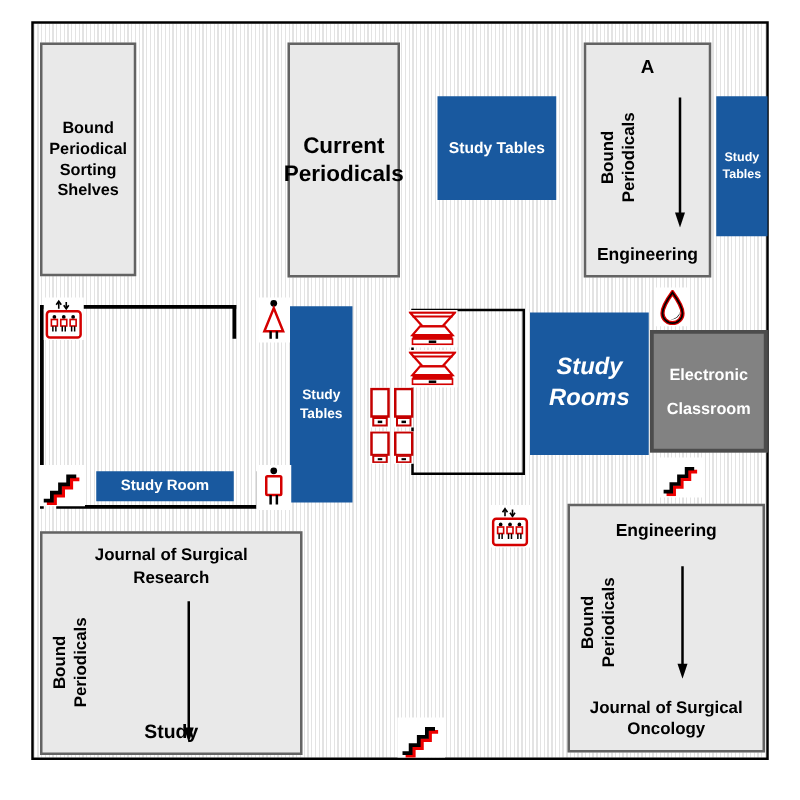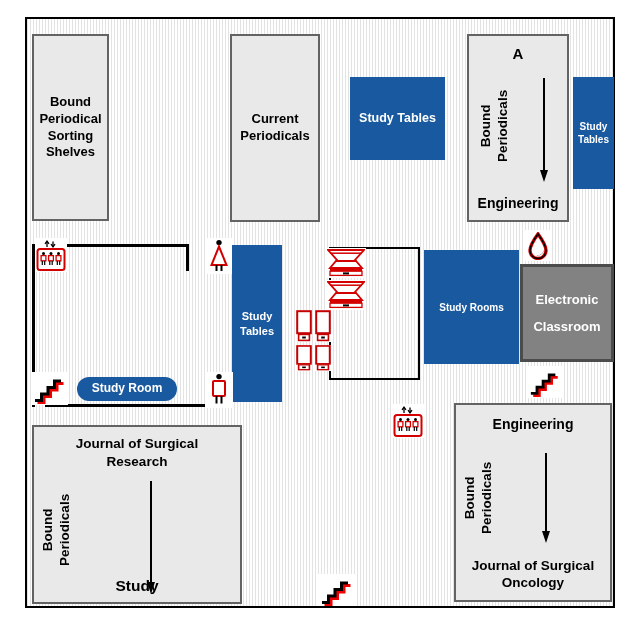--- a/index.html
+++ b/index.html
@@ -28,21 +28,21 @@
 </head>
 <body>
 
 <div class="map">
 
   <div class="abs gray cbox" style="left:5px;top:15px;width:77px;height:187px;font-size:13px;">Bound
 Periodical
 Sorting
 Shelves</div>
 
-  <div class="abs gray cbox" style="left:203px;top:15px;width:90px;height:188px;font-size:13px;">Current
+  <div class="abs gray cbox" style="left:203px;top:15px;width:90px;height:188px;font-size:18px;">Current
 Periodicals</div>
 
   <div class="abs blue cbox" style="left:323px;top:58px;width:95px;height:83px;font-size:12.5px;">Study Tables</div>
 
   <div class="stack gray" style="left:440px;top:15px;width:102px;height:188px;">
     <div class="hlabel" style="top:8px;font-size:15px;">A</div>
     <div class="vwrap" style="left:0;top:42px;width:52px;height:96px;">
       <span class="vtext">Bound
 Periodicals</span>
     </div>
@@ -94,21 +94,21 @@
   <div class="abs blue cbox" style="left:205px;top:226px;width:50px;height:157px;font-size:11px;">Study
 Tables</div>
 
   <div class="icon" style="left:5px;top:353px;width:36px;height:33px;">
     <svg width="34" height="31" viewBox="0 0 34 31">
       <path d="M4.5 30 h6.5 v-6.5 h6.5 v-6.5 h6.5 v-6.5 h6.5" stroke="#ee0000" stroke-width="3" fill="none"></path>
       <path d="M2 27.5 h6.5 v-6.5 h6.5 v-6.5 h6.5 v-6.5 h6.5" stroke="#000" stroke-width="3" fill="none"></path>
     </svg>
   </div>
 
-  <div class="abs blue cbox" style="left:50px;top:358px;width:100px;height:24px;font-size:12px;border-radius:12px;">Study Room</div>
+  <div class="abs blue cbox" style="left:50px;top:358px;width:110px;height:24px;font-size:12px;">Study Room</div>
 
   <div class="icon" style="left:178px;top:353px;width:28px;height:36px;">
     <svg width="24" height="34" viewBox="0 0 24 34">
       <circle cx="12" cy="3.6" r="2.7" fill="#000"></circle>
       <rect x="6" y="8" width="12" height="15" rx="1" fill="#fff" stroke="#d40000" stroke-width="2"></rect>
       <path d="M9.5 23 v7.5 M14.5 23 v7.5" stroke="#000" stroke-width="2"></path>
     </svg>
   </div>
 
   <div class="abs room-outline" style="left:302px;top:228px;width:91px;height:133px;"></div>
@@ -156,21 +156,21 @@
     </svg>
   </div>
   <div class="icon" style="left:288px;top:326px;width:16px;height:26px;">
     <svg width="16" height="26" viewBox="0 0 16 32" preserveAspectRatio="none">
       <rect x="1.2" y="1.2" width="13.6" height="22" fill="#fff" stroke="#c40000" stroke-width="2"></rect>
       <rect x="2.6" y="24.4" width="10.8" height="6" fill="#fff" stroke="#c40000" stroke-width="1.6"></rect>
       <rect x="6.2" y="26.5" width="3.6" height="2" fill="#000"></rect>
     </svg>
   </div>
 
-  <div class="abs blue cbox" style="left:397px;top:231px;width:95px;height:114px;font-size:10px;">Study Rooms</div>
+  <div class="abs blue cbox" style="left:397px;top:231px;width:95px;height:114px;font-size:19px;font-style:italic;">Study Rooms</div>
 
   <div class="icon" style="left:497px;top:211px;width:28px;height:31px;">
     <svg width="24" height="28" viewBox="0 0 24 28">
       <path d="M12 2 C12 2 4 13 4 18.5 A8 8 0 0 0 20 18.5 C20 13 12 2 12 2 Z" fill="#fff" stroke="#d40000" stroke-width="3.4"></path>
       <path d="M12 2 C12 2 4 13 4 18.5 A8 8 0 0 0 20 18.5 C20 13 12 2 12 2 Z" fill="none" stroke="#000" stroke-width="1.4"></path>
       <path d="M18.2 17 A7 7 0 0 1 10.5 23.6 A8.2 8.2 0 0 0 18.2 17 Z" fill="#000"></path>
     </svg>
   </div>
 
   <div class="abs classroom cbox" style="left:493px;top:245px;width:94px;height:98px;font-size:13px;">Electronic

